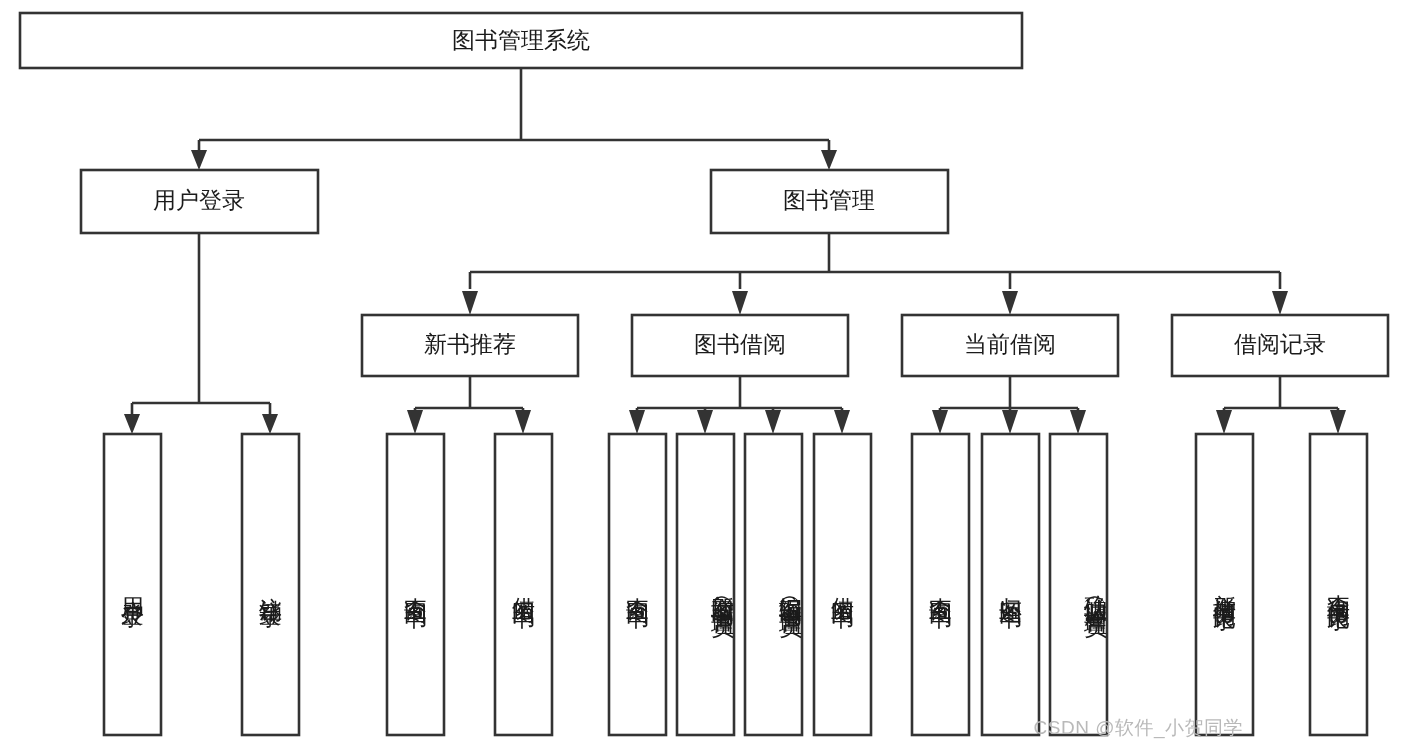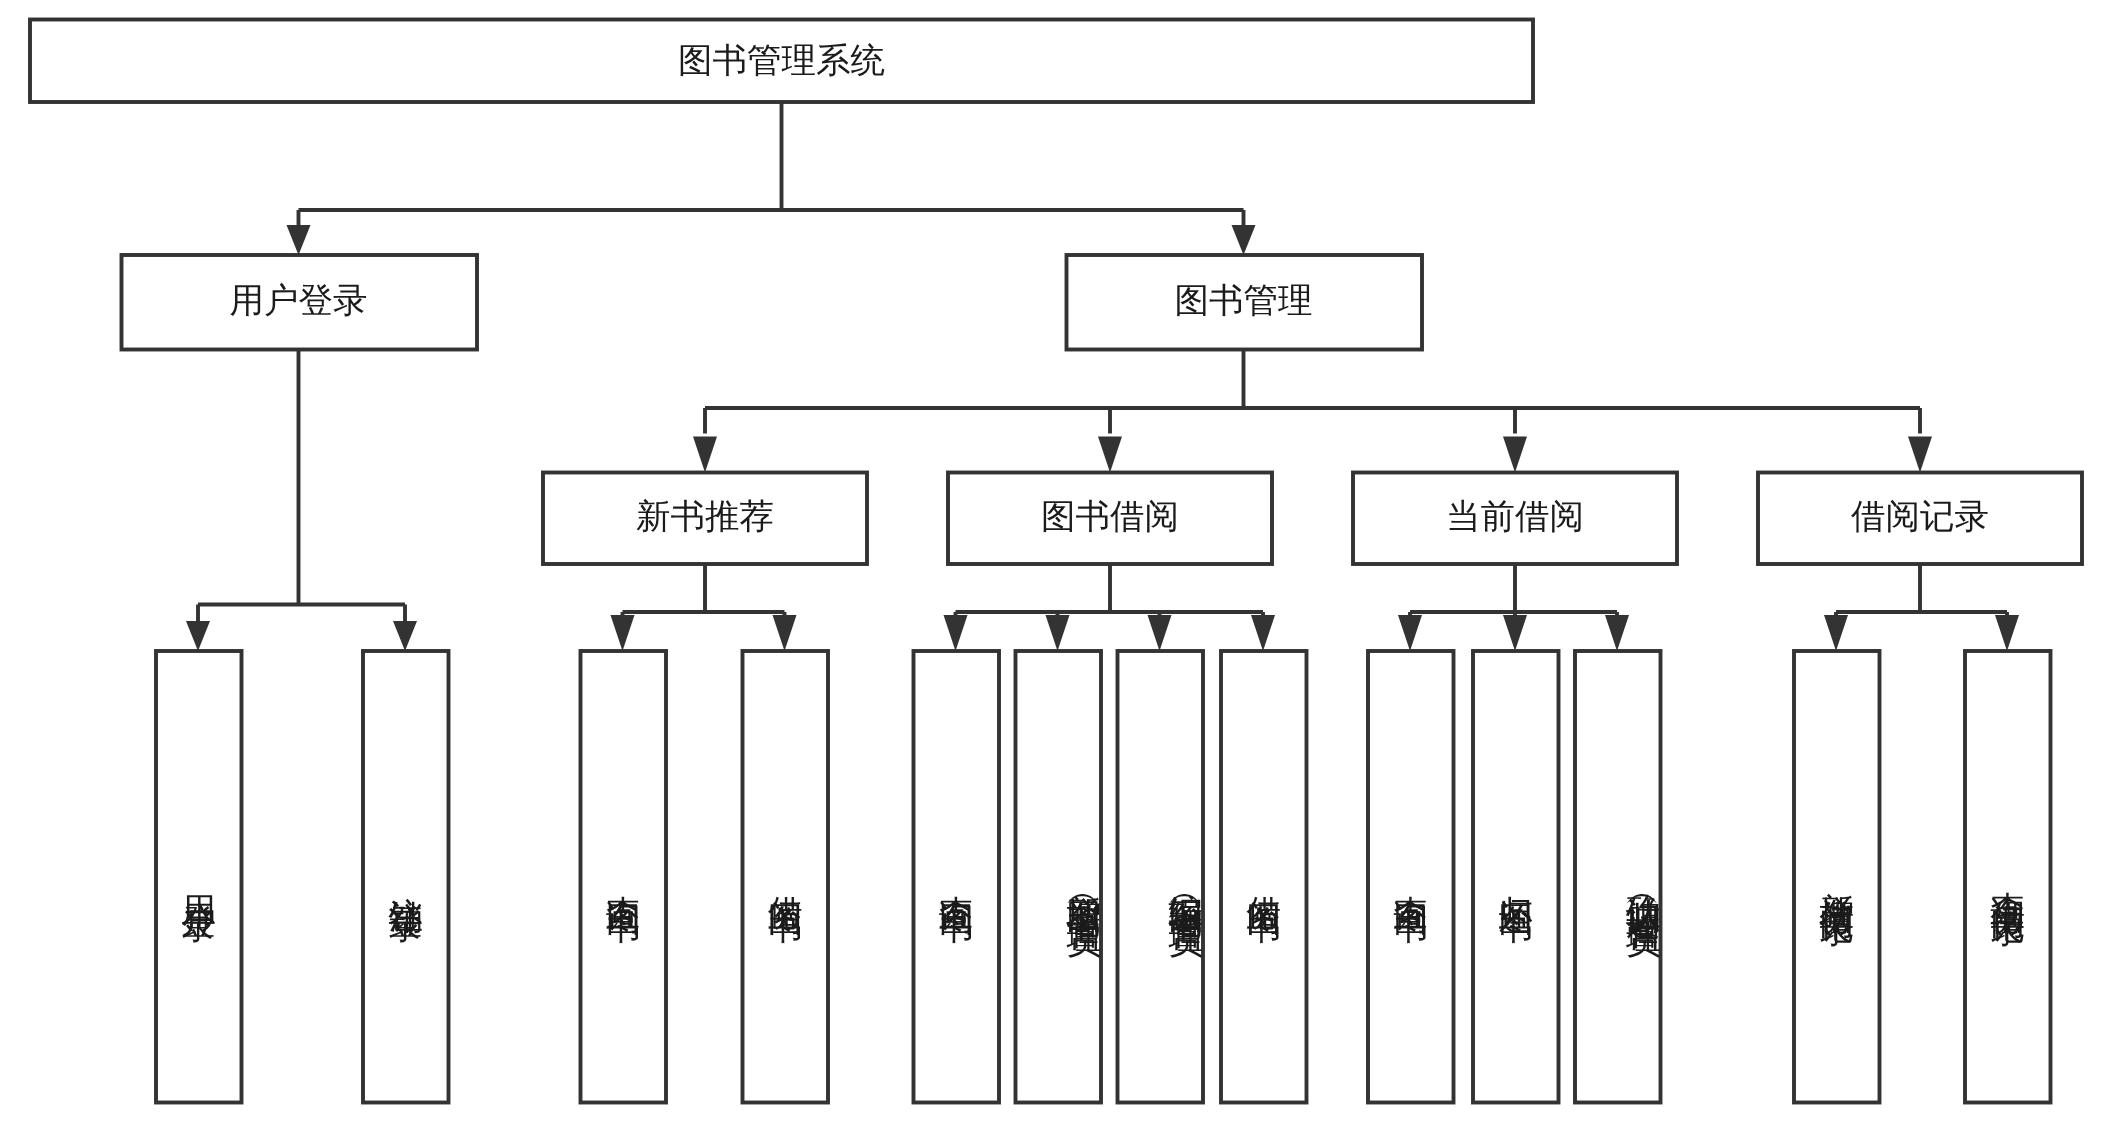--- a/index.html
+++ b/index.html
@@ -221,14 +221,15 @@
   <div class="leaf-label" style="left:912px; top:434px; width:57px; height:301px;">查询图书</div>
 
   <div class="leaf-label" style="left:982px; top:434px; width:57px; height:301px;">归还图书</div>
 
   <div class="leaf-label" style="left:1050px; top:434px; width:57px; height:301px; align-items:flex-start; padding-top:12px; box-sizing:border-box;">确认归还（管理员）</div>
 
   <div class="leaf-label" style="left:1196px; top:434px; width:57px; height:301px;">新增借阅记录</div>
 
   <div class="leaf-label" style="left:1310px; top:434px; width:57px; height:301px;">查询借阅记录</div>
 
+  <div class="watermark">CSDN @软件_小贺同学</div>
 
 </div>
 
 </body></html>

